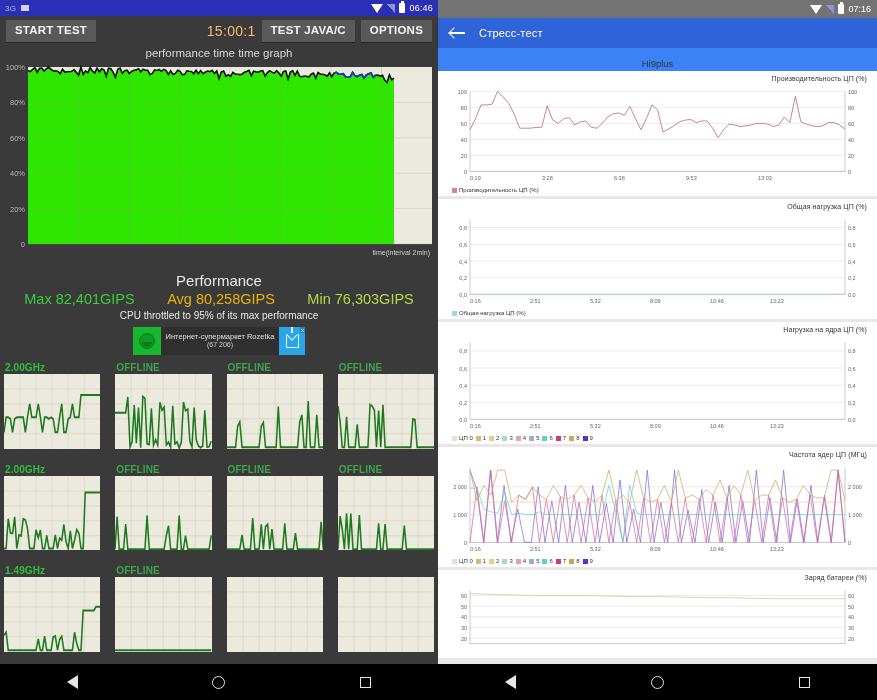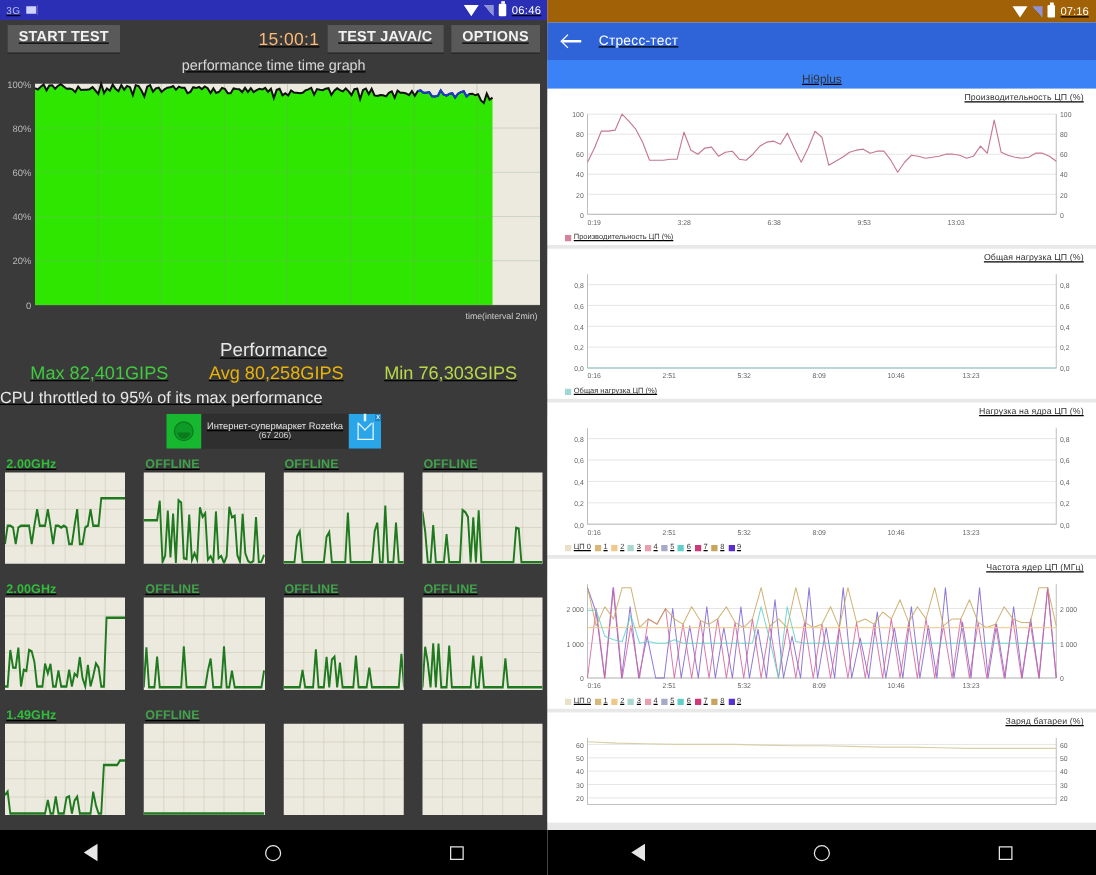--- a/index.html
+++ b/index.html
@@ -1,21 +1,21 @@
 <!DOCTYPE html>
 <html><head>
 <meta charset="utf-8">
 <style>
   * { box-sizing: border-box; margin: 0; padding: 0; }
   html, body {
     width: 877px; height: 700px; overflow: hidden;
     font-family: "Liberation Sans", sans-serif;
     background: #000;
   }
-  .screen { display: flex; width: 877px; height: 588px; text-decoration: underline; }
+  .screen { display: flex; width: 877px; height: 588px; }
 
   
   .left { width: 438px; height: 700px; background: #3a3a3a; position: relative; display: flex; flex-direction: column; }
 
   .l-statusbar {
     height: 16px; background: #2b2fb5; display: flex; align-items: center;
     padding: 0 5px; color: #cfd3ff; font-size: 8px; flex: 0 0 16px;
   }
   .l-sb-left { display: flex; align-items: center; gap: 4px; }
   .l-sb-right { margin-left: auto; display: flex; align-items: center; gap: 4px; }
@@ -39,21 +39,21 @@
   .l-timer { color: #fdba74; font-size: 14px; flex: 1; text-align: right; letter-spacing: .3px; }
 
   .l-graph-title { text-align: center; color: #d9d9d9; font-size: 11.5px; padding: 1px 0 2px; }
 
   .l-graphwrap { position: relative; height: 205px; margin: 0 0 2px 0; }
   .l-graphwrap svg { display: block; }
 
   .l-perf-head { text-align: center; color: #e8e8e8; font-size: 15px; padding: 4px 0 1px; }
   .l-perf-row { display: flex; justify-content: space-around; align-items: baseline; padding: 1px 8px 2px; }
   .l-perf-row div { font-size: 14.5px; }
-  .l-throttle { color: #e8e8e8; font-size: 13px; padding: 1px 0 4px; }
+  .l-throttle { text-align: center; color: #e8e8e8; font-size: 10px; padding: 1px 0 4px; }
 
   .l-ad {
     margin: 2px auto 4px; width: 172px; height: 28px; background: #2f2f2f;
     display: flex; align-items: center; overflow: hidden;
   }
   .l-ad-icon { width: 28px; height: 28px; background: #17b830; display: flex; align-items: center; justify-content: center; flex: 0 0 28px; }
   .l-ad-icon .bean { width: 16px; height: 16px; border-radius: 50%; background: #0e9a26; border: 1.5px solid #0a7a1d; position: relative; }
   .l-ad-icon .bean:after { content:''; position:absolute; left:2px; top:8px; width:10px; height:5px; border-radius: 0 0 6px 6px; background:#0a7a1d; }
   .l-ad-txt { flex: 1; text-align: center; color: #e0e0e0; line-height: 1.15; padding: 0 2px; }
   .l-ad-t1 { font-size: 7.5px; }
@@ -74,21 +74,21 @@
   .cell-plot svg { display:block; width:100%; height:100%; }
   .cell-plot.empty { background: #eceade; }
 
   .l-navbar { height: 36px; background: #000; display: flex; align-items: center; justify-content: space-around; flex: 0 0 36px; }
   .nav-back { width:0;height:0;border-top:7px solid transparent;border-bottom:7px solid transparent;border-right:11px solid #e6e6e6; }
   .nav-home { width:13px;height:13px;border:1.8px solid #e6e6e6;border-radius:50%; }
   .nav-rec { width:11px;height:11px;border:1.8px solid #e6e6e6; }
 
   
   .right { width: 439px; height: 700px; background: #fafafa; display: flex; flex-direction: column; position: relative; }
-  .r-statusbar { height: 18px; background: #a16207; display:flex; align-items:center; padding: 0 6px; flex: 0 0 18px; }
+  .r-statusbar { height: 18px; background: #737373; display:flex; align-items:center; padding: 0 6px; flex: 0 0 18px; }
   .r-sb-right { margin-left:auto; display:flex; align-items:center; gap:4px; }
   .r-clock { font-size: 9px; color: #fff; }
 
   .r-appbar { height: 30px; background: #2f63d8; display: flex; align-items: center; gap: 14px; padding: 0 12px; flex: 0 0 30px; box-shadow: 0 1px 3px rgba(0,0,0,.2); }
   .r-back { position: relative; width: 15px; height: 12px; }
   .r-back:before { content:''; position:absolute; left:0; top:5px; width:15px; height:1.6px; background:#fff; }
   .r-back:after { content:''; position:absolute; left:0; top:2.2px; width:7px; height:7px; border-left:1.6px solid #fff; border-bottom:1.6px solid #fff; transform: rotate(45deg); }
   .r-title { color:#fff; font-size: 11px; letter-spacing: .2px; }
 
   .r-device { text-align:center; font-size: 9.5px; color:#333; padding: 10px 0 2px; background:#3b82f6; }

